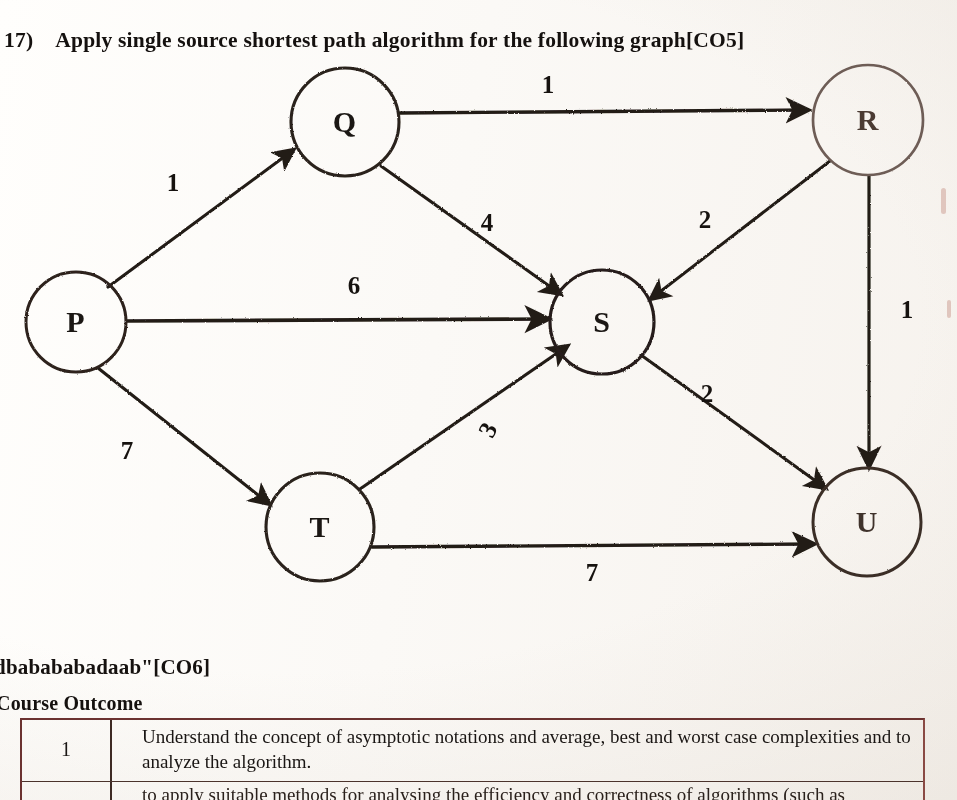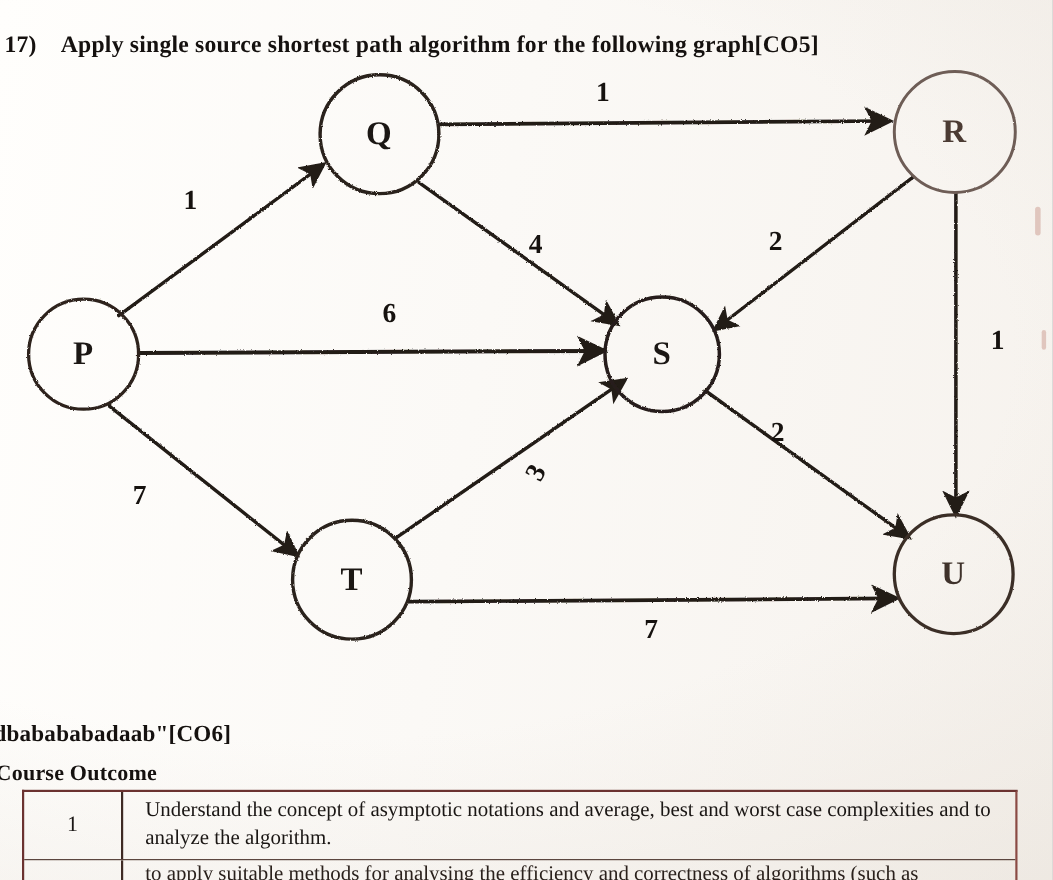--- a/index.html
+++ b/index.html
@@ -121,21 +121,21 @@
     box-sizing: border-box;
   }
   .co-sep {
     width: 2px;
     flex: 0 0 2px;
     align-self: stretch;
     background: #3e2a24;
   }
   .co-text {
     flex: 1;
-    padding: 4px 0 0 20px;
+    padding: 4px 0 0 30px;
     font-size: 19px;
     line-height: 1.32;
     box-sizing: border-box;
   }
   .co-row.second .co-text {
     padding-top: 0;
     font-size: 19px;
     color: #2a211c;
   }
   

